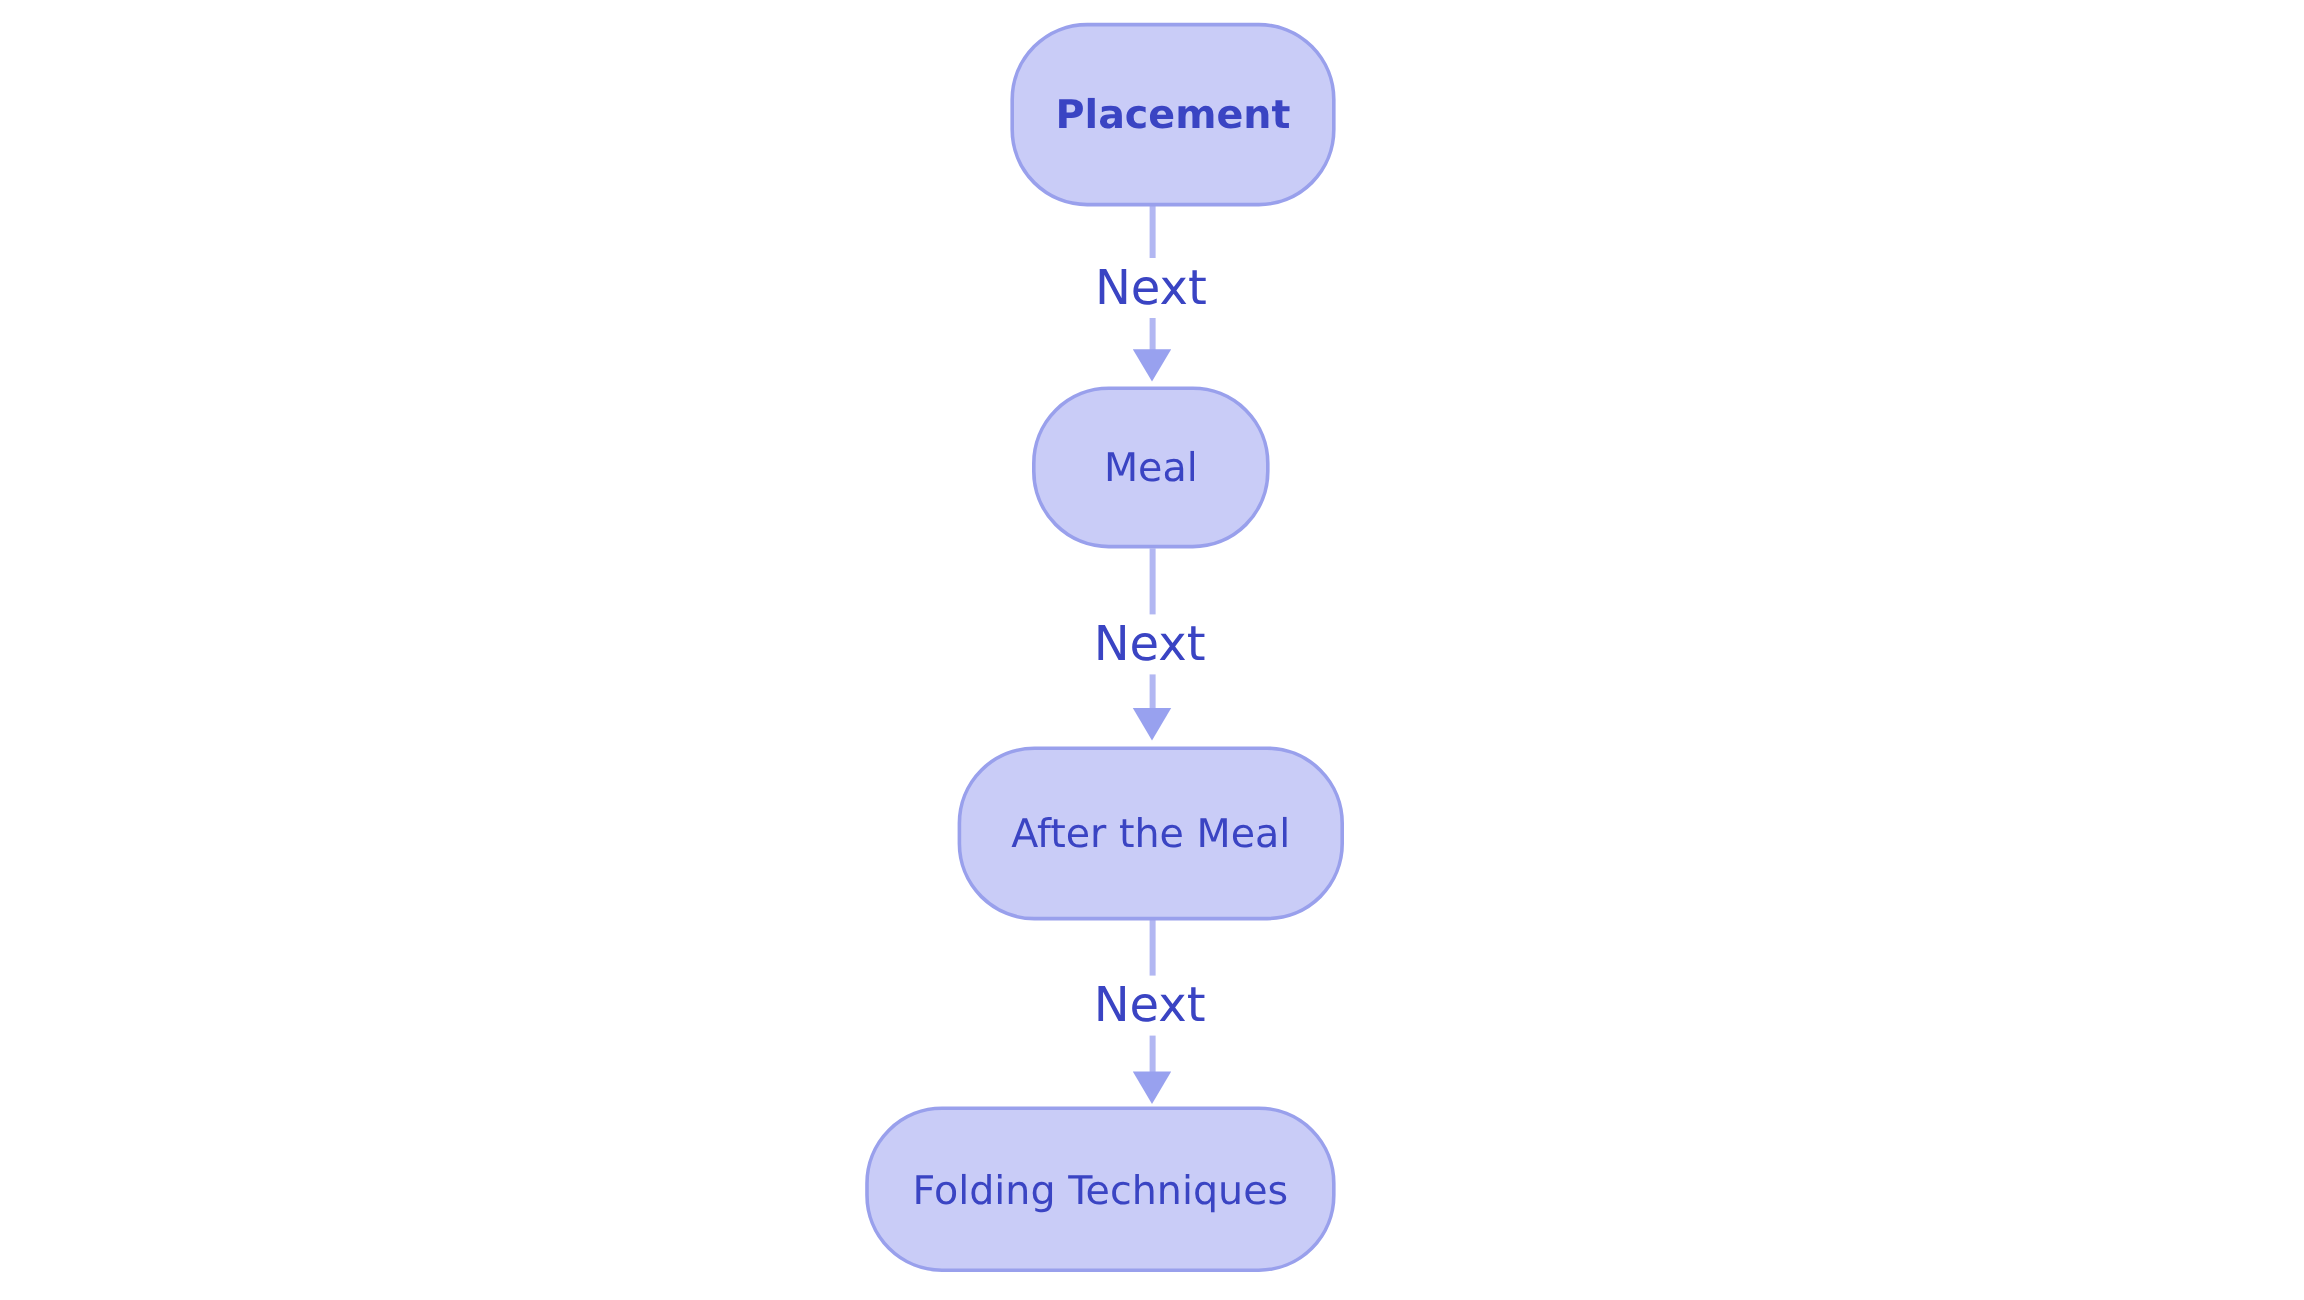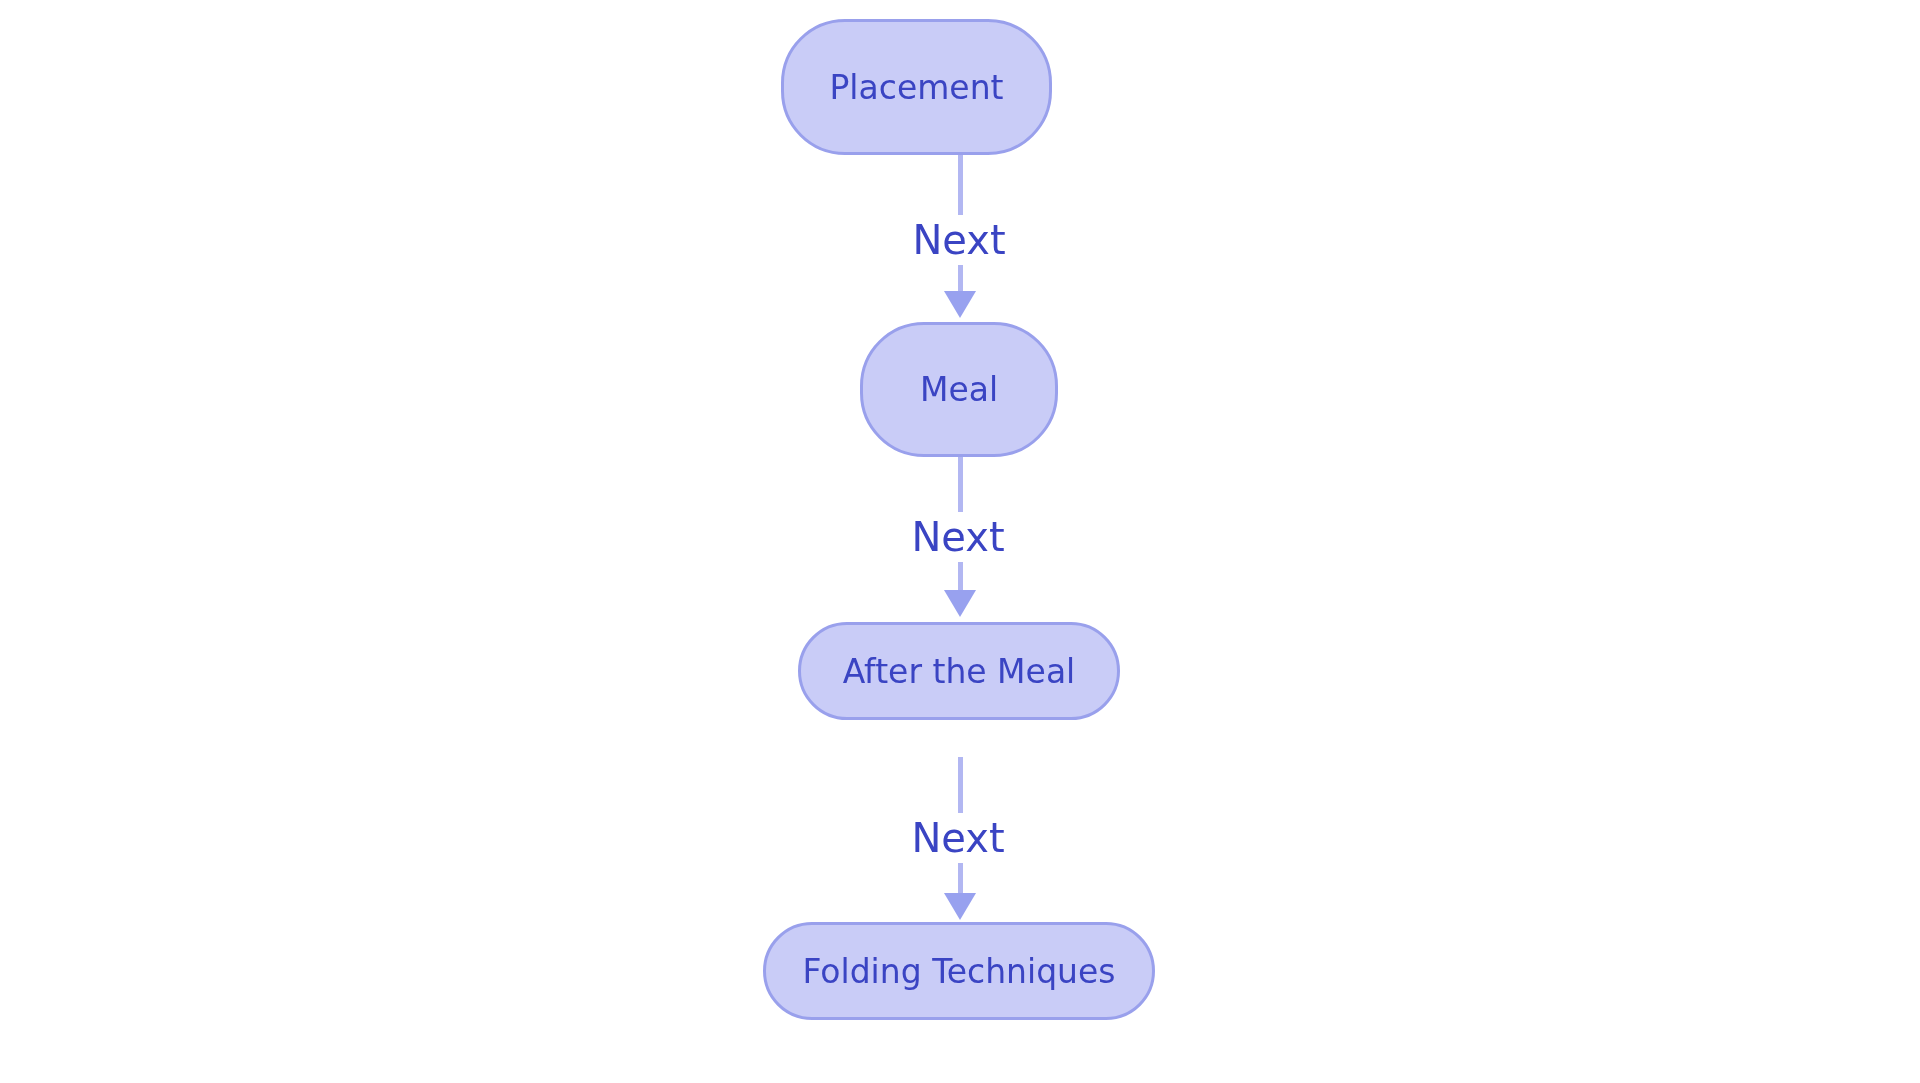--- a/index.html
+++ b/index.html
@@ -24,24 +24,24 @@
     border: 3px solid #99a0ec;
     border-radius: 64px;
     display: flex;
     align-items: center;
     justify-content: center;
     color: #3a44c3;
     font-size: 33px;
     line-height: 1;
     white-space: nowrap;
   }
-  .node-placement          { left: 781px; top:  19px; width: 271px; height: 136px; }
+  .node-placement          { left: 842px; top:  19px; width: 271px; height: 153px; font-weight: bold; }
   .node-usage              { left: 860px; top: 322px; width: 198px; height: 135px; }
-  .node-after-the-meal     { left: 798px; top: 622px; width: 322px; height: 98px; }
-  .node-folding-techniques { left: 763px; top: 922px; width: 392px; height: 98px; text-align: right; }
+  .node-after-the-meal     { left: 798px; top: 622px; width: 322px; height: 145px; }
+  .node-folding-techniques { left: 721px; top: 922px; width: 392px; height: 138px; text-align: right; }
 
   .stem {
     position: absolute;
     left: 958px;
     width: 4.5px;
     background: #b2b7f2;
   }
   .stem-1 { top: 155px; height: 138px; }
   .stem-2 { top: 457px; height: 136px; }
   .stem-3 { top: 757px; height: 138px; }

